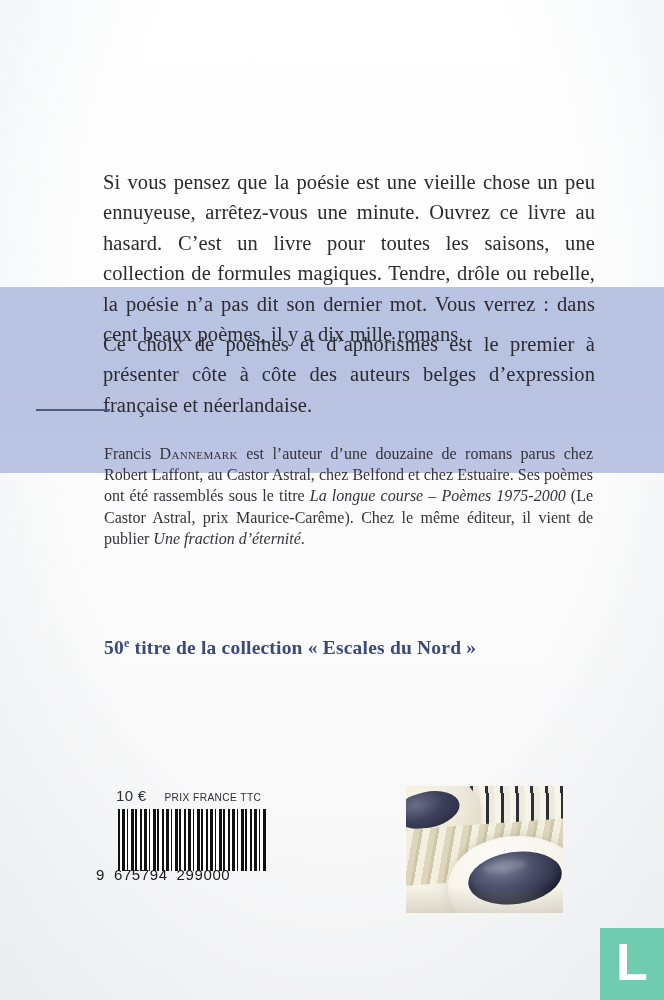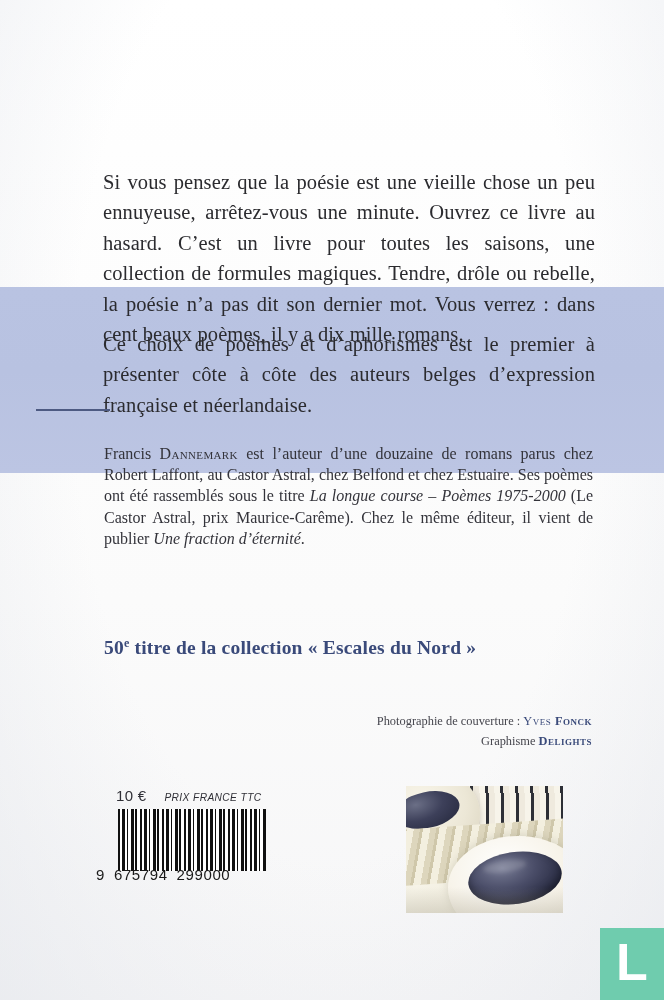--- a/index.html
+++ b/index.html
@@ -240,21 +240,20 @@
     white-space: nowrap;
   }
   #price-amount {
     font-size: 15px;
     letter-spacing: 0.3px;
   }
   #price-label {
     font-size: 10.2px;
     letter-spacing: 0.4px;
     margin-left: 18px;
-    font-style: italic;
   }
 
   #barcode {
     position: absolute;
     left: 118px;
     top: 809px;
     width: 148px;
     height: 62px;
     background: #ffffff;
   }
@@ -323,24 +322,20 @@
 
     <p class="lead" id="lead-2">Ce choix de poèmes et d’aphorismes est le premier à présenter côte à côte des auteurs belges d’expression française et néerlandaise.</p>
 
     <div id="rule"></div>
 
     <p id="bio"><span>Francis </span><span class="smallcaps">Dannemark</span><span> est l’auteur d’une douzaine de romans parus chez Robert Laffont, au Castor Astral, chez Belfond et chez Estuaire. Ses poèmes ont été rassemblés sous le titre </span><span class="ital">La longue course – Poèmes 1975-2000</span><span> (Le Castor Astral, prix Maurice-Carême). Chez le même éditeur, il vient de publier </span><span class="ital">Une fraction d’éternité</span><span>.</span></p>
 
 
     <div id="collection-line"><span>50</span><sup>e</sup><span> titre de la collection « Escales du Nord »</span></div>
 
-    <div id="credits">
-      <div><span>Photographie de couverture : </span><span class="credit-name">Yves </span><span class="credit-name bold">Fonck</span></div>
-      <div><span>Graphisme </span><span class="credit-name bold">Delights</span></div>
-    </div>
 
     <div id="photo" aria-label="Gros plan sur des pralines : coupelles en chocolat blanc cannelé garnies de grains de café en chocolat noir">
       <div class="p-bg"></div>
       <div class="flutes"></div>
       <div class="cup-a"></div>
       <div class="bean-a"></div>
       <div class="ruffle"></div>
       <div class="cup-b"></div>
       <div class="bean-b"></div>
       <div class="shade-bottom"></div>

